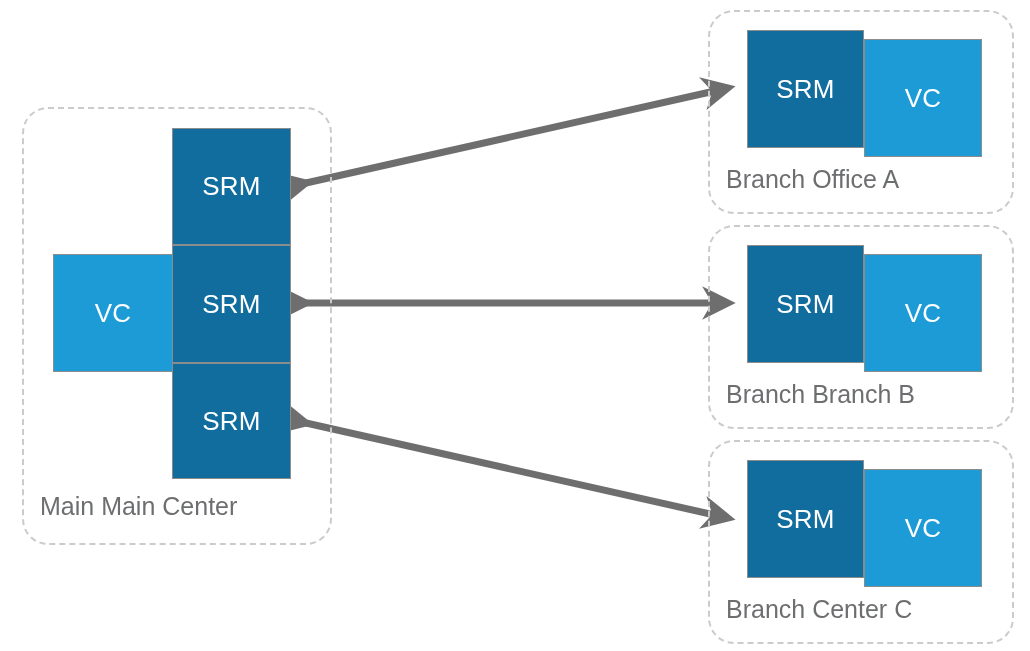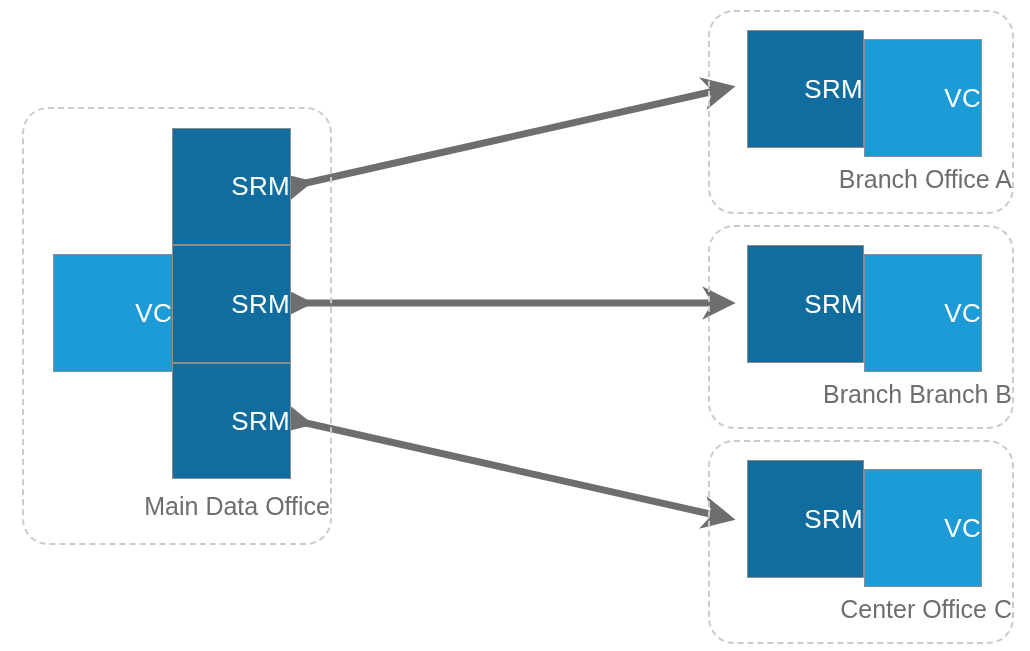--- a/index.html
+++ b/index.html
@@ -25,35 +25,35 @@
     position: absolute;
     border: 2px dashed #c9cbcc;
     border-radius: 26px;
     background: transparent;
     box-sizing: border-box;
   }
   .site-label {
     position: absolute;
     left: 16px;
     right: 0;
-    text-align: right;
+    text-align: left;
     color: #6d6e70;
     font-size: 25px;
     line-height: 30px;
     white-space: nowrap;
   }
 
   
   .box {
     position: absolute;
     box-sizing: border-box;
     border: 1px solid #8c8c8c;
     display: flex;
     align-items: center;
-    justify-content: flex-end;
+    justify-content: center;
     color: #ffffff;
     font-size: 26px;
     letter-spacing: 0.3px;
   }
   .box.srm { background: #126d9f; }
   .box.vc  { background: #1d9bd7; margin-top: 9px; }
 
   
   .arrow-layer {
     position: absolute;
@@ -77,21 +77,21 @@
     </defs>
 
     <line x1="306" y1="183" x2="728" y2="88" stroke="#6e6e6e" stroke-width="7" marker-start="url(#head)" marker-end="url(#head)"></line>
 
     <line x1="306" y1="303" x2="728" y2="303" stroke="#6e6e6e" stroke-width="7" marker-start="url(#head)" marker-end="url(#head)"></line>
 
     <line x1="306" y1="423" x2="728" y2="518" stroke="#6e6e6e" stroke-width="7" marker-start="url(#head)" marker-end="url(#head)"></line>
   </svg>
 
   <div class="site" style="left:22px; top:107px; width:310px; height:438px;">
-    <div class="site-label" style="top:382px;">Main Data Office</div>
+    <div class="site-label" style="top:382px;">Main Main Center</div>
   </div>
 
   <div class="box vc" style="left:53px; top:245px; width:120px; height:118px;">
     <span>VC</span>
   </div>
 
   <div class="box srm" style="left:172px; top:128px; width:119px; height:117px;">
     <span>SRM</span>
   </div>
 
@@ -121,21 +121,21 @@
 
   <div class="box srm" style="left:747px; top:245px; width:117px; height:118px;">
     <span>SRM</span>
   </div>
 
   <div class="box vc" style="left:864px; top:245px; width:118px; height:118px;">
     <span>VC</span>
   </div>
 
   <div class="site" style="left:708px; top:440px; width:306px; height:204px;">
-    <div class="site-label" style="top:152px;">Center Office C</div>
+    <div class="site-label" style="top:152px;">Branch Center C</div>
   </div>
 
   <div class="box srm" style="left:747px; top:460px; width:117px; height:118px;">
     <span>SRM</span>
   </div>
 
   <div class="box vc" style="left:864px; top:460px; width:118px; height:118px;">
     <span>VC</span>
   </div>
 

